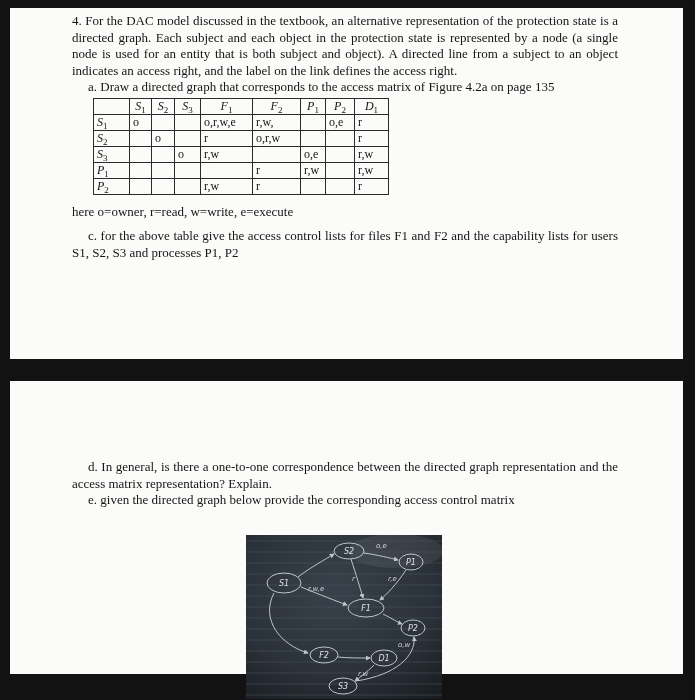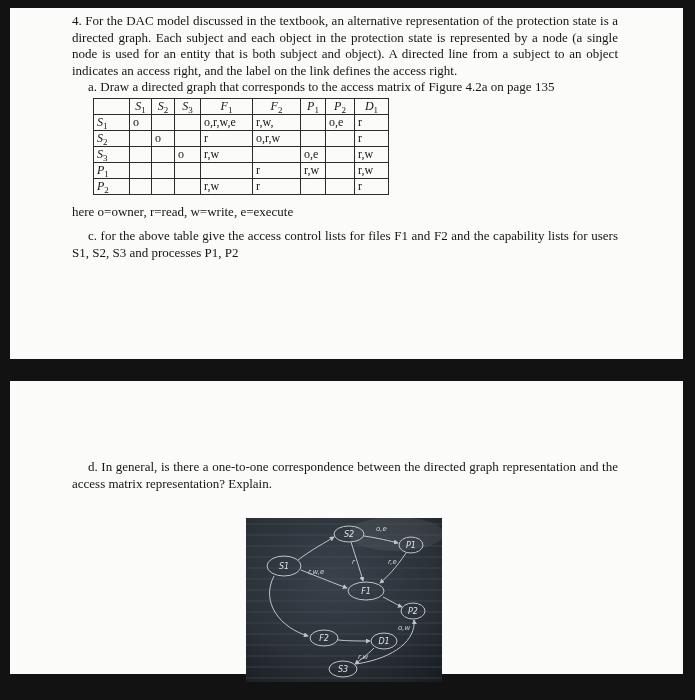--- a/index.html
+++ b/index.html
@@ -120,20 +120,21 @@
           <td>r</td>
         </tr>
       </tbody>
     </table>
   <div class="legend">here o=owner, r=read, w=write, e=execute</div>
   <p class="para indent" style="margin-top:8px;">c. for the above table give the access control lists for files F1 and F2 and the capability lists for users S1, S2, S3 and processes P1, P2</p>
 </div>
 
 <div class="page page2">
   <p class="para indent" style="margin-top:73px;">d. In general, is there a one-to-one correspondence between the directed graph representation and the access matrix representation? Explain.</p>
+  <div class="item">e. given the directed graph below provide the corresponding access control matrix</div>
 
   <div class="photo">
     <svg viewBox="0 0 196 164" width="196" height="164">
       <defs>
         <radialGradient id="phg" cx="45%" cy="35%" r="85%">
           <stop offset="0%" stop-color="#39414a"></stop>
           <stop offset="60%" stop-color="#2b3138"></stop>
           <stop offset="100%" stop-color="#171b20"></stop>
         </radialGradient>
         <marker id="arr" viewBox="0 0 6 6" refX="5" refY="3" markerWidth="5" markerHeight="5" orient="auto">

